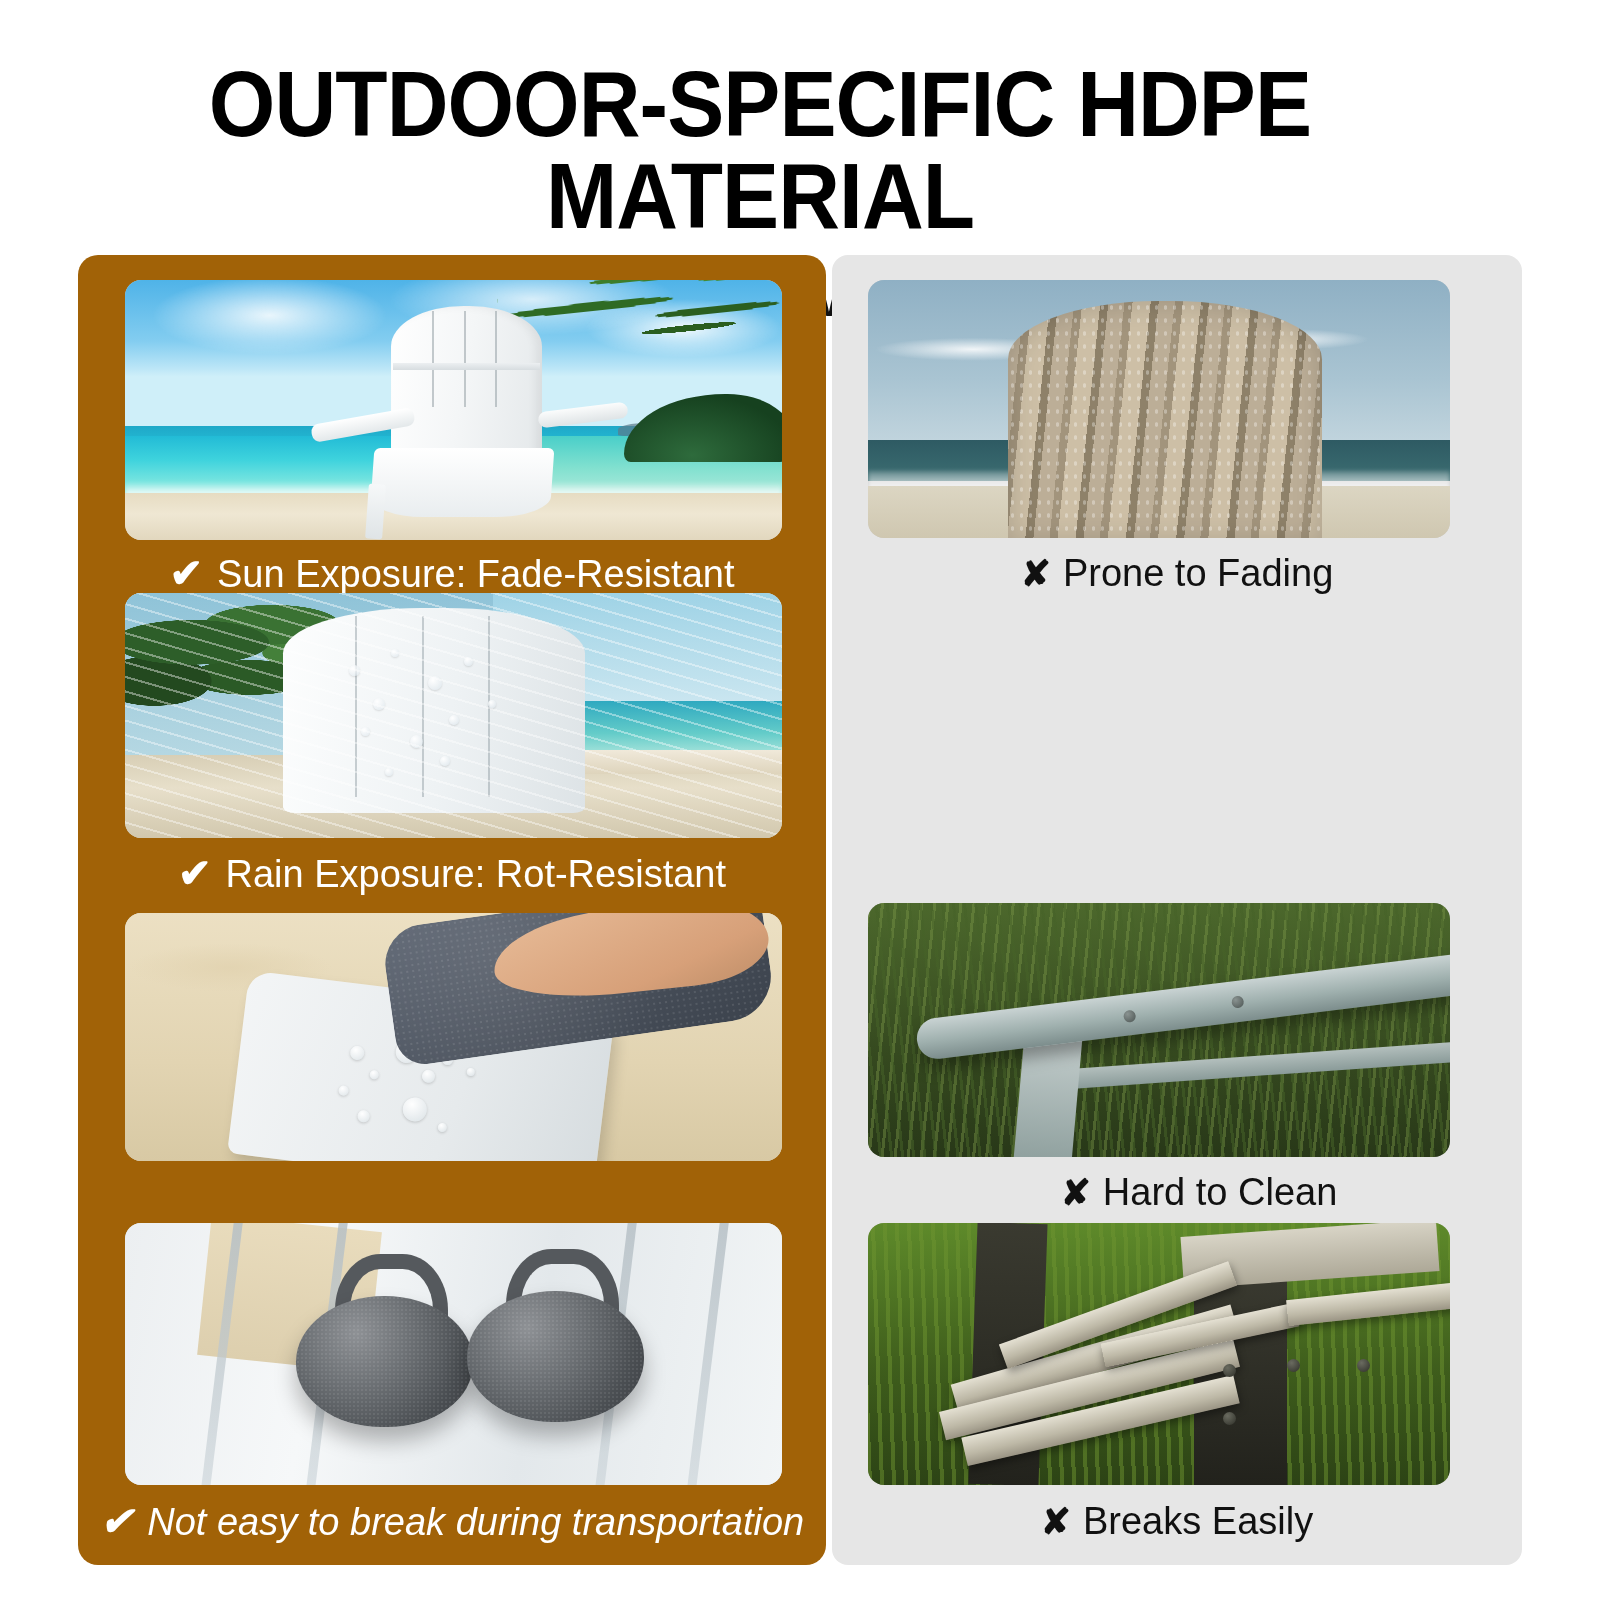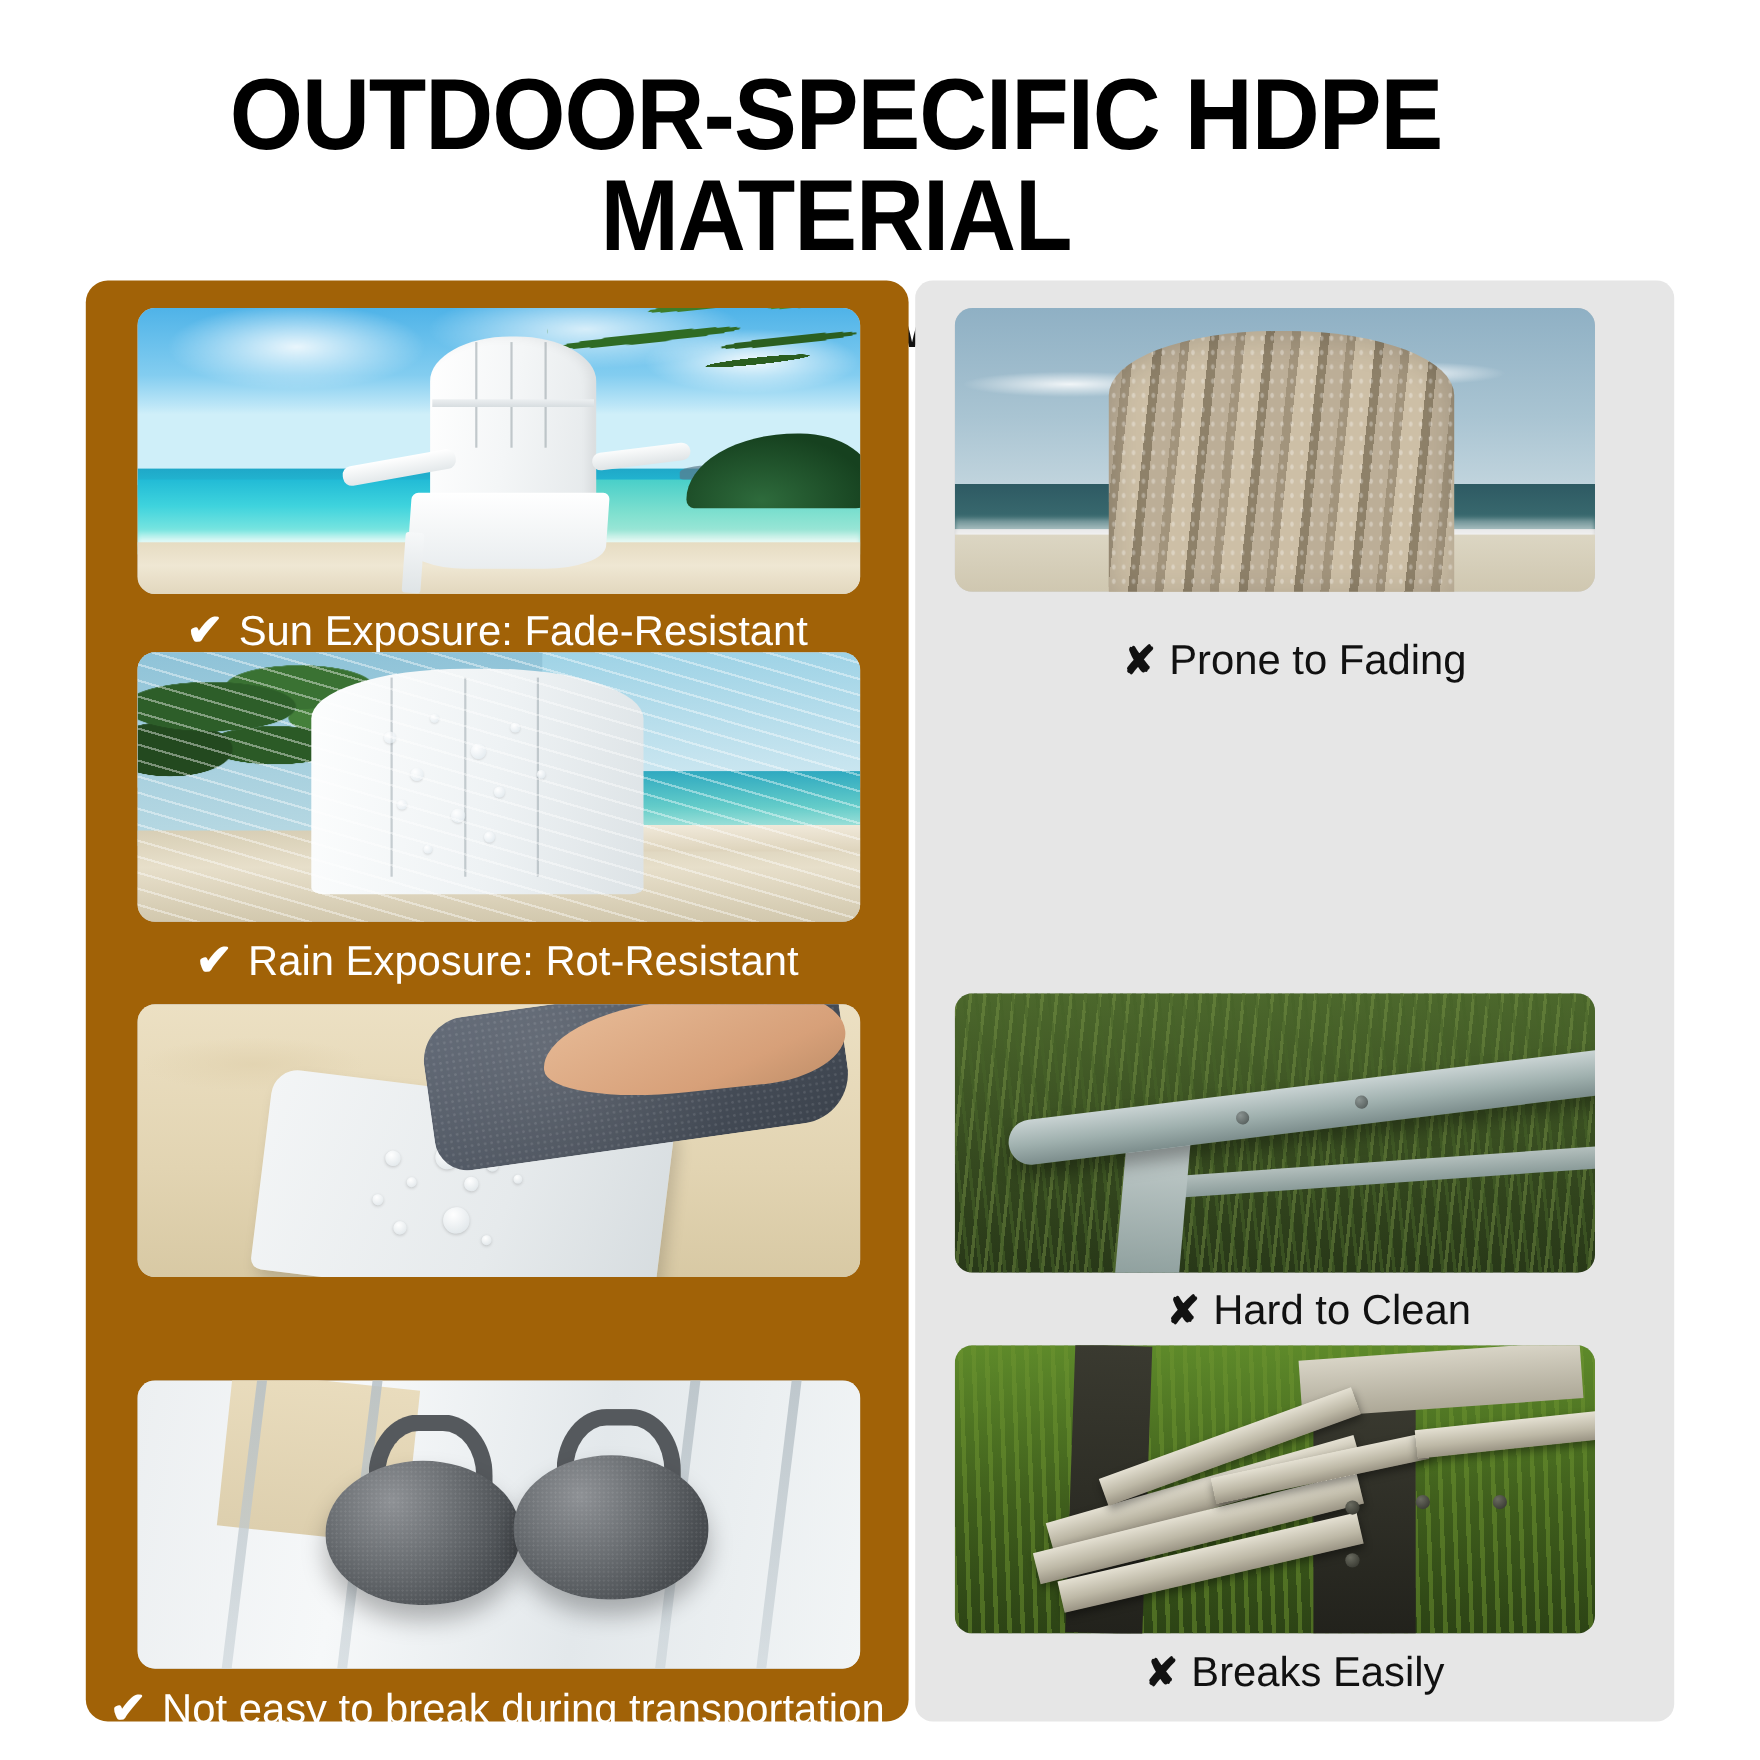--- a/index.html
+++ b/index.html
@@ -411,21 +411,21 @@
           <div class="p3-drop" style="left:28%;top:56%;width:10px;height:10px;"></div>
           <div class="p3-drop" style="left:46%;top:58%;width:24px;height:24px;"></div>
           <div class="p3-drop" style="left:34%;top:68%;width:12px;height:12px;"></div>
           <div class="p3-drop" style="left:56%;top:70%;width:9px;height:9px;"></div>
         </div>
         <div class="p3-towel"></div>
         <div class="p3-hand"></div>
       </div>
     </div>
 
-    <div class="cell" style="top:982px;height:360px;">
+    <div class="cell" style="top:950px;height:360px;font-style:italic;">
       <div class="photo" style="left:47px;top:18px;width:657px;height:262px;">
         <div class="p4-chair"></div>
         <div class="p4-sandpatch"></div>
         <div class="p4-gap" style="left:14%"></div>
         <div class="p4-gap" style="left:30%"></div>
         <div class="p4-gap" style="left:74%"></div>
         <div class="p4-gap" style="left:88%"></div>
         <div class="p4-kb" style="left:26%;top:12%;">
           <div class="p4-handle"></div>
           <div class="p4-ball"></div>
@@ -445,21 +445,21 @@
   <div class="panel-right">
 
     <div class="cell" style="top:0;height:330px;">
       <div class="photo" style="left:36px;top:25px;width:582px;height:258px;">
         <div class="rA-sky"></div>
         <div class="rA-sea"></div>
         <div class="rA-foam"></div>
         <div class="rA-sand"></div>
         <div class="rA-wood"></div>
       </div>
-      <div class="caption neg" style="top:299px;margin-top:28px;">
+      <div class="caption neg" style="top:299px;">
         <span class="mark">✘</span><span class="txt">Prone to Fading</span>
       </div>
     </div>
 
 
     <div class="cell" style="top:640px;height:310px;">
       <div class="photo" style="left:36px;top:8px;width:582px;height:254px;">
         <div class="rC-grass"></div>
         <div class="rC-slatlow"></div>
         <div class="rC-leg"></div>

